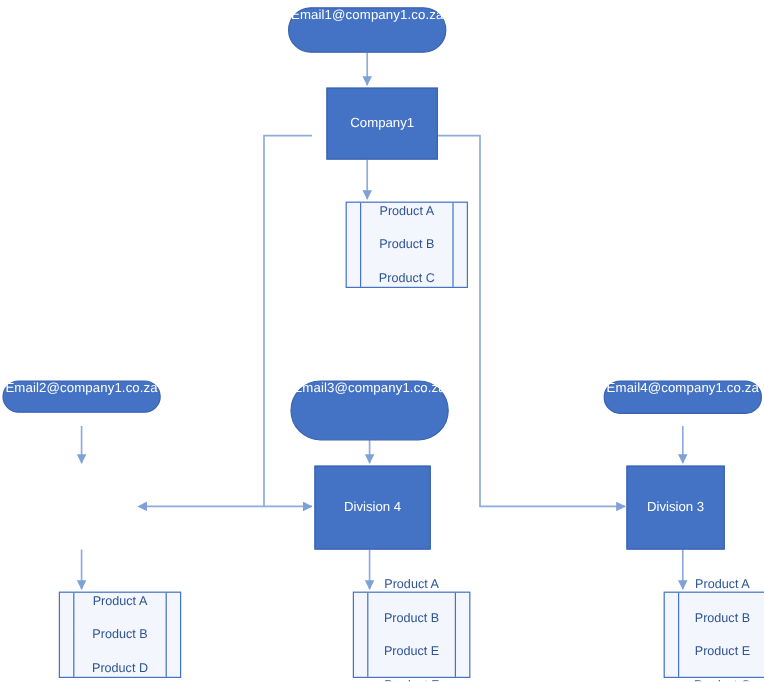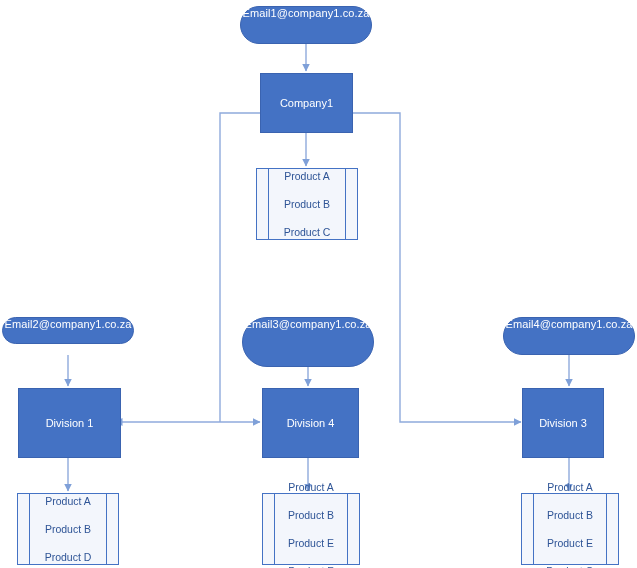--- a/index.html
+++ b/index.html
@@ -53,20 +53,21 @@
   }
   
   .prodbox {
     position: absolute;
     background: #F3F6FC;
     border: 1px solid #4472C4;
     box-sizing: border-box;
     display: flex;
     align-items: center;
     justify-content: center;
+    margin-left: 32px;
   }
   .prodbox::before,
   .prodbox::after {
     content: "";
     position: absolute;
     top: 0;
     bottom: 0;
     width: 1px;
     background: #4472C4;
   }
@@ -119,47 +120,44 @@
       <path d="M68,458 L68,491" marker-end="url(#arrowEnd)"></path>
       <path d="M308,458 L308,491" marker-end="url(#arrowEnd)"></path>
       <path d="M569,458 L569,491" marker-end="url(#arrowEnd)"></path>
     </g>
   </svg>
 
   <div class="pill" style="left:240px; top:6px; width:132px; height:38px;">
     <span>Email1@company1.co.za</span>
   </div>
 
-  <div class="box" style="left:260px; top:73px; width:93px; height:60px;align-items:center;">
+  <div class="box" style="left:272px; top:73px; width:93px; height:60px;align-items:center;">
     <span>Company1</span>
   </div>
 
   <div class="prodbox" style="left:256px; top:168px; width:102px; height:72px;">
     <div class="prodlist">
       <div>Product A</div>
       <div>Product B</div>
       <div>Product C</div>
     </div>
   </div>
 
   <div class="pill" style="left:2px; top:317px; width:132px; height:27px;">
     <span>Email2@company1.co.za</span>
   </div>
 
   <div class="pill" style="left:242px; top:317px; width:132px; height:50px;">
     <span>Email3@company1.co.za</span>
   </div>
 
-  <div class="pill" style="left:503px; top:317px; width:132px; height:38px;">
+  <div class="pill" style="left:503px; top:317px; width:132px; height:28px;">
     <span>Email4@company1.co.za</span>
   </div>
 
-  <div class="box" style="left:18px; top:388px; width:103px; height:70px;">
-    <span>Division 1</span>
-  </div>
 
   <div class="box" style="left:262px; top:388px; width:97px; height:70px;">
     <span>Division 4</span>
   </div>
 
   <div class="box" style="left:522px; top:388px; width:82px; height:70px;">
     <span>Division 3</span>
   </div>
 
   <div class="prodbox" style="left:17px; top:493px; width:102px; height:72px;">

